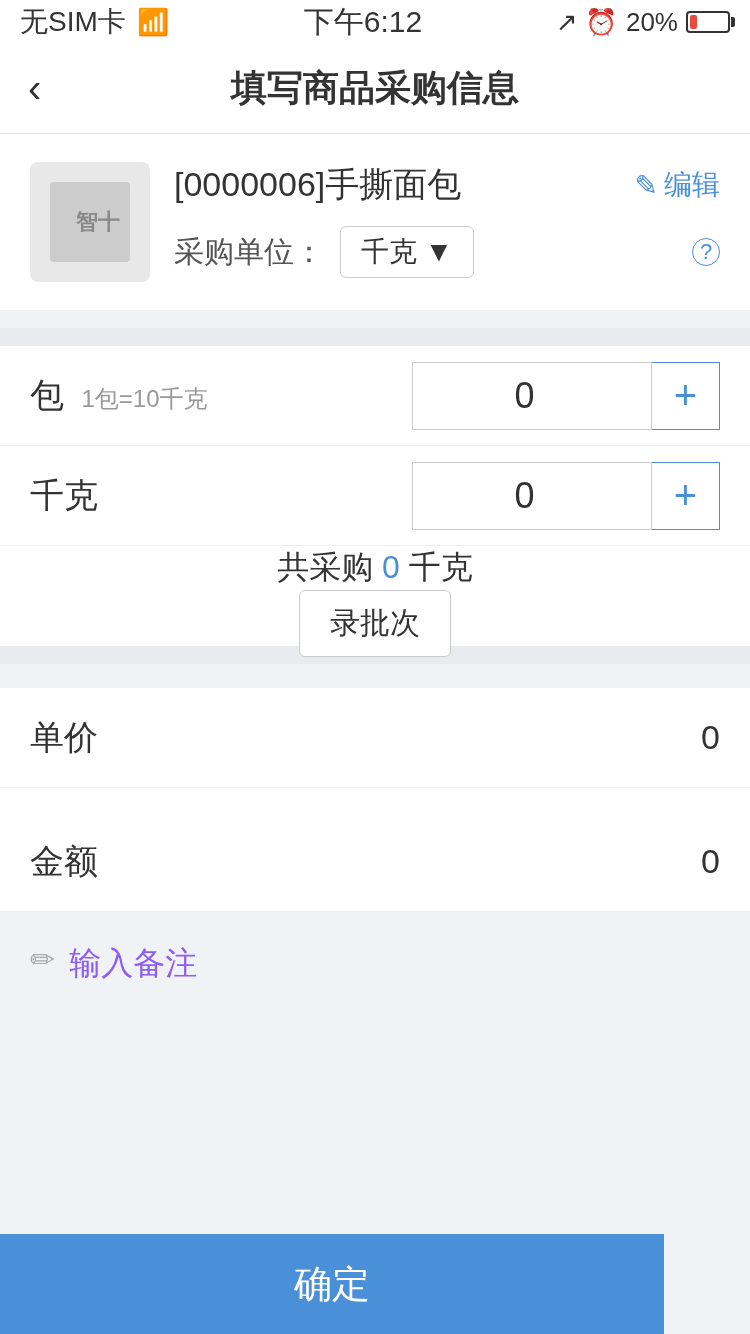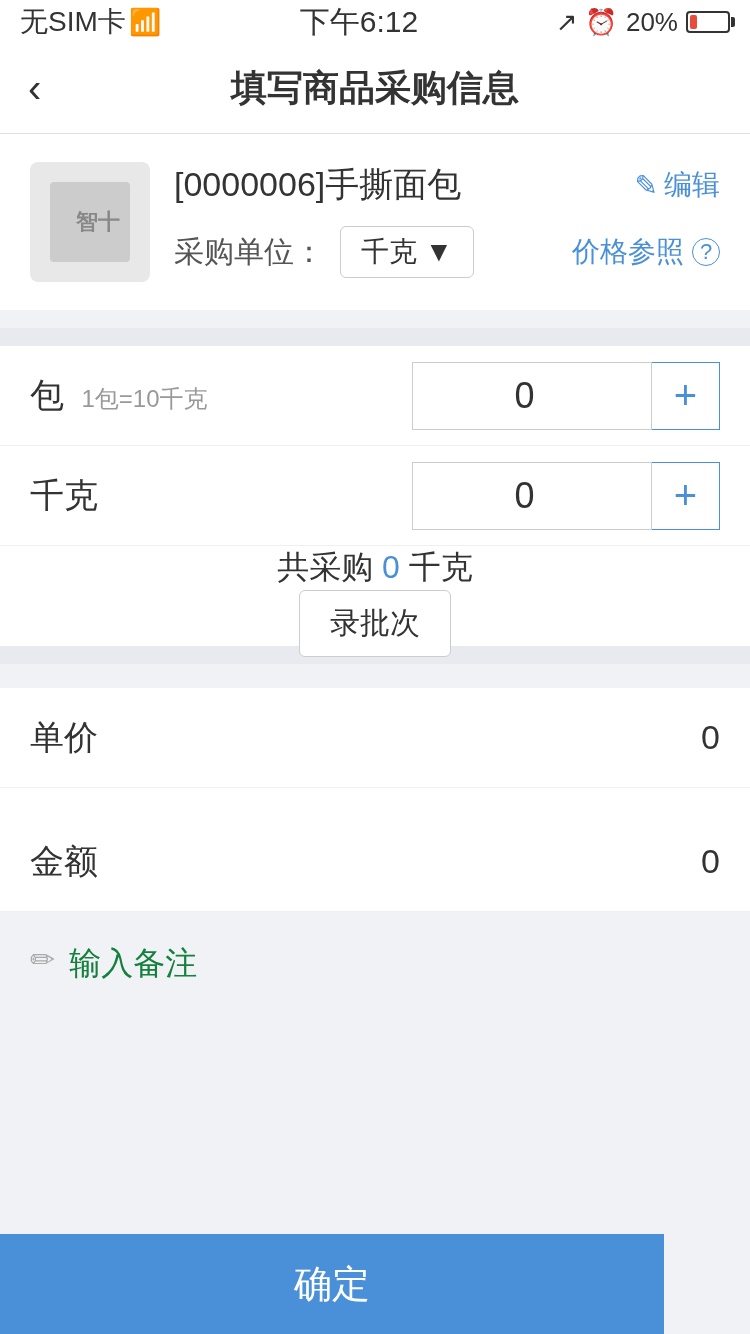--- a/index.html
+++ b/index.html
@@ -18,21 +18,21 @@
       width: 750px;
       height: 44px;
       background: #fff;
       display: flex;
       align-items: center;
       justify-content: space-between;
       padding: 0 20px;
       font-size: 28px;
       color: #333;
     }
-    .status-left { display: flex; align-items: center; gap: 4px; }
+    .status-left { display: flex; align-items: center; gap: 12px; }
     .status-center { font-size: 30px; font-weight: 500; }
     .status-right { display: flex; align-items: center; gap: 8px; font-size: 26px; }
     .battery {
       width: 44px; height: 22px;
       border: 2px solid #333;
       border-radius: 4px;
       position: relative;
       display: inline-flex;
       align-items: center;
       padding: 2px;
@@ -250,21 +250,21 @@
     .remark-area {
       background: #f0f2f5;
       padding: 30px;
       min-height: 300px;
       display: flex;
       align-items: flex-start;
       gap: 14px;
       margin-top: 0;
     }
     .remark-icon { font-size: 30px; color: #aaa; }
-    .remark-placeholder { font-size: 32px; color: #15803d; }
+    .remark-placeholder { font-size: 32px; color: #8b5cf6; }
 
     
     .confirm-btn {
       position: fixed;
       bottom: 0;
       left: 0;
       width: 664px;
       height: 100px;
       background: #4a90d9;
       color: #fff;
@@ -328,21 +328,20 @@
       </div>
       <div class="product-unit">
         <div style="display:flex; align-items:center; gap:16px;">
           <span class="unit-label">采购单位：</span>
           <div class="unit-select">
             <span>千克</span>
             <span>▼</span>
           </div>
         </div>
         <div class="price-ref">
-          <span>价格参照</span>
           <span style="border:1px solid #4a90d9; border-radius:50%; width:28px; height:28px; display:inline-flex; align-items:center; justify-content:center; font-size:22px;">?</span>
         </div>
       </div>
     </div>
   </div>
 
   <div class="separator"></div>
 
   <div class="input-section">
 

